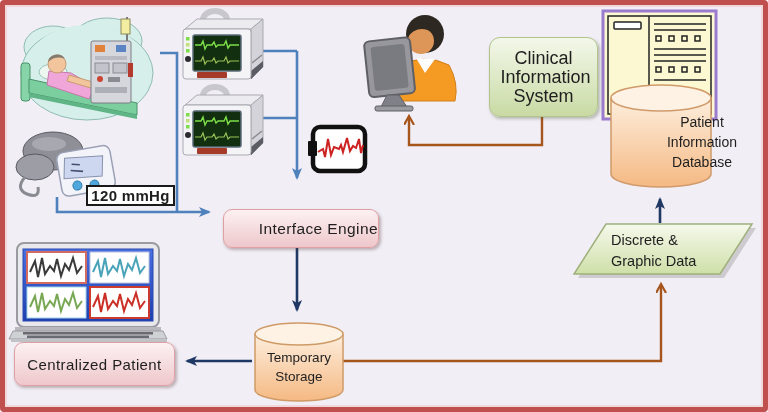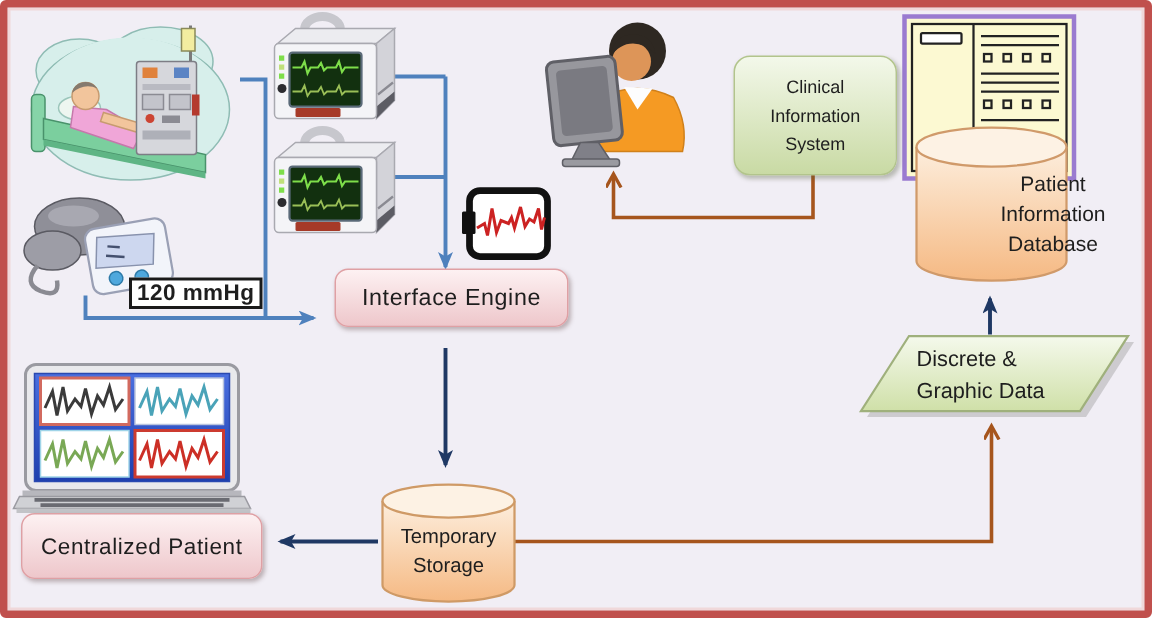--- a/index.html
+++ b/index.html
@@ -28,21 +28,21 @@
     border-radius:9px;
     box-shadow:1.5px 2px 3px rgba(90,60,60,.35);
     font-size:15.5px;
     letter-spacing:.4px;
   }
   .node-green{
     background:linear-gradient(#f3f8ea,#c9daa4);
     border:1px solid #b2c48c;
     border-radius:11px;
     box-shadow:1.5px 2px 3px rgba(80,90,60,.35);
-    font-size:12px;
+    font-size:18px;
     line-height:19px;
   }
   .bp-box{
     background:#ffffff;
     border:2px solid #1a1a1a;
     font-size:15px;
     letter-spacing:.3px;
     z-index:5;
     font-weight:bold;
   }
@@ -237,21 +237,21 @@
       <polyline transform="translate(16,48)" points="3,20 8,9 11,25 15,6 18,22 23,14 27,19 30,7 34,24 38,12 42,18 46,6 50,21 55,14" fill="none" stroke="#79a855" stroke-width="2"></polyline>
       <polyline transform="translate(79,48)" points="3,20 8,9 11,25 15,6 18,22 23,14 27,19 30,7 34,24 38,12 42,18 46,6 50,21 55,14" fill="none" stroke="#cc2f26" stroke-width="2"></polyline>
       <rect x="4" y="88" width="146" height="4" fill="#b7b7bd"></rect>
       <polygon points="2,92 152,92 156,100 -2,100" fill="#d0d1d5" stroke="#9a9aa1"></polygon>
       <rect x="12" y="93" width="130" height="2.5" fill="#6a6b72"></rect>
       <rect x="16" y="96.5" width="122" height="2.5" fill="#6a6b72"></rect>
       <rect x="0" y="100" width="156" height="3" fill="#c2c3c7"></rect>
     </g>
   </svg>
 
-  <div class="label-box node-pink" style="left:218px;top:174px;width:154px;height:37px;">
+  <div class="label-box node-pink" style="left:218px;top:204px;width:154px;height:37px;justify-content:flex-end;">
     <span>Interface Engine</span>
   </div>
 
   <div class="label-box node-green" style="left:484px;top:32px;width:107px;height:78px;">
     <span style="width:86px;">Clinical Information System</span>
   </div>
 
   <div class="label-box node-pink" style="left:9px;top:337px;width:159px;height:42px;font-size:15px;">
     <span>Centralized Patient</span>
   </div>

